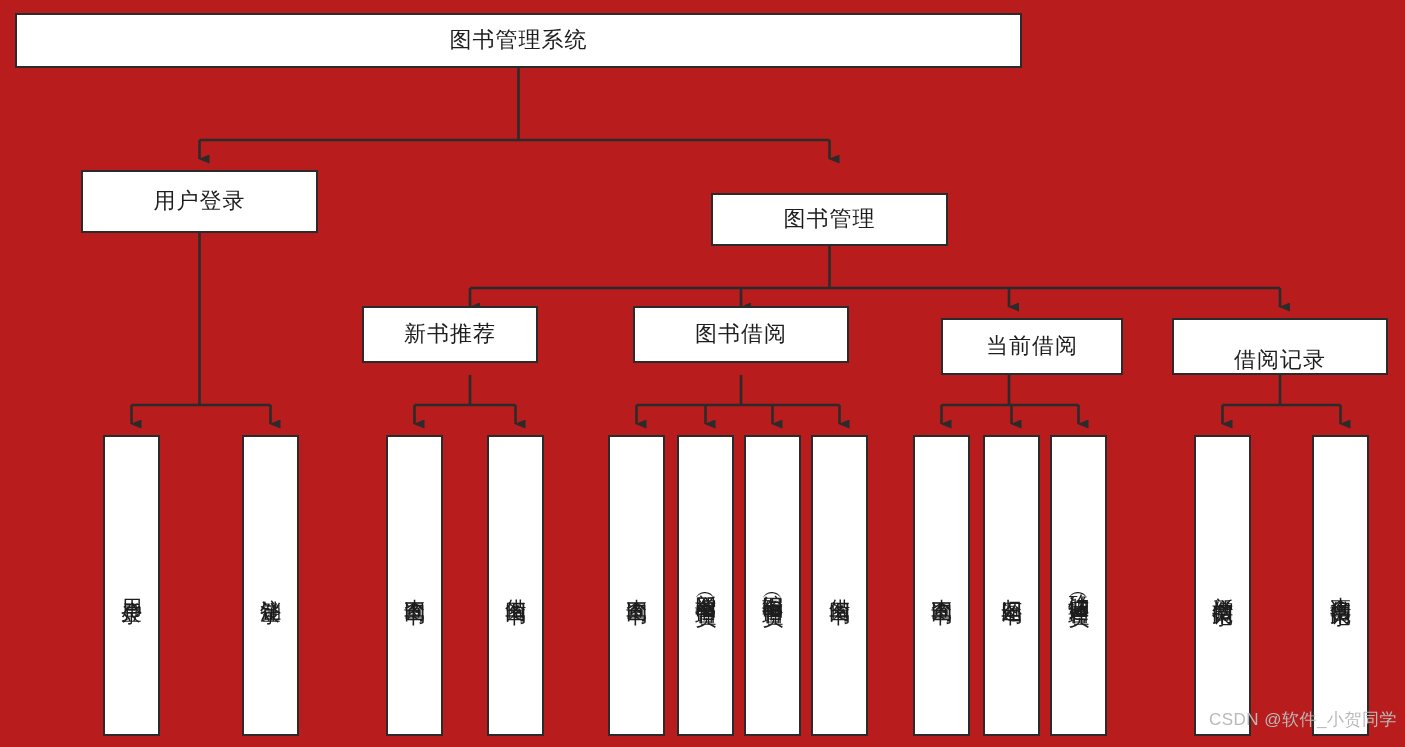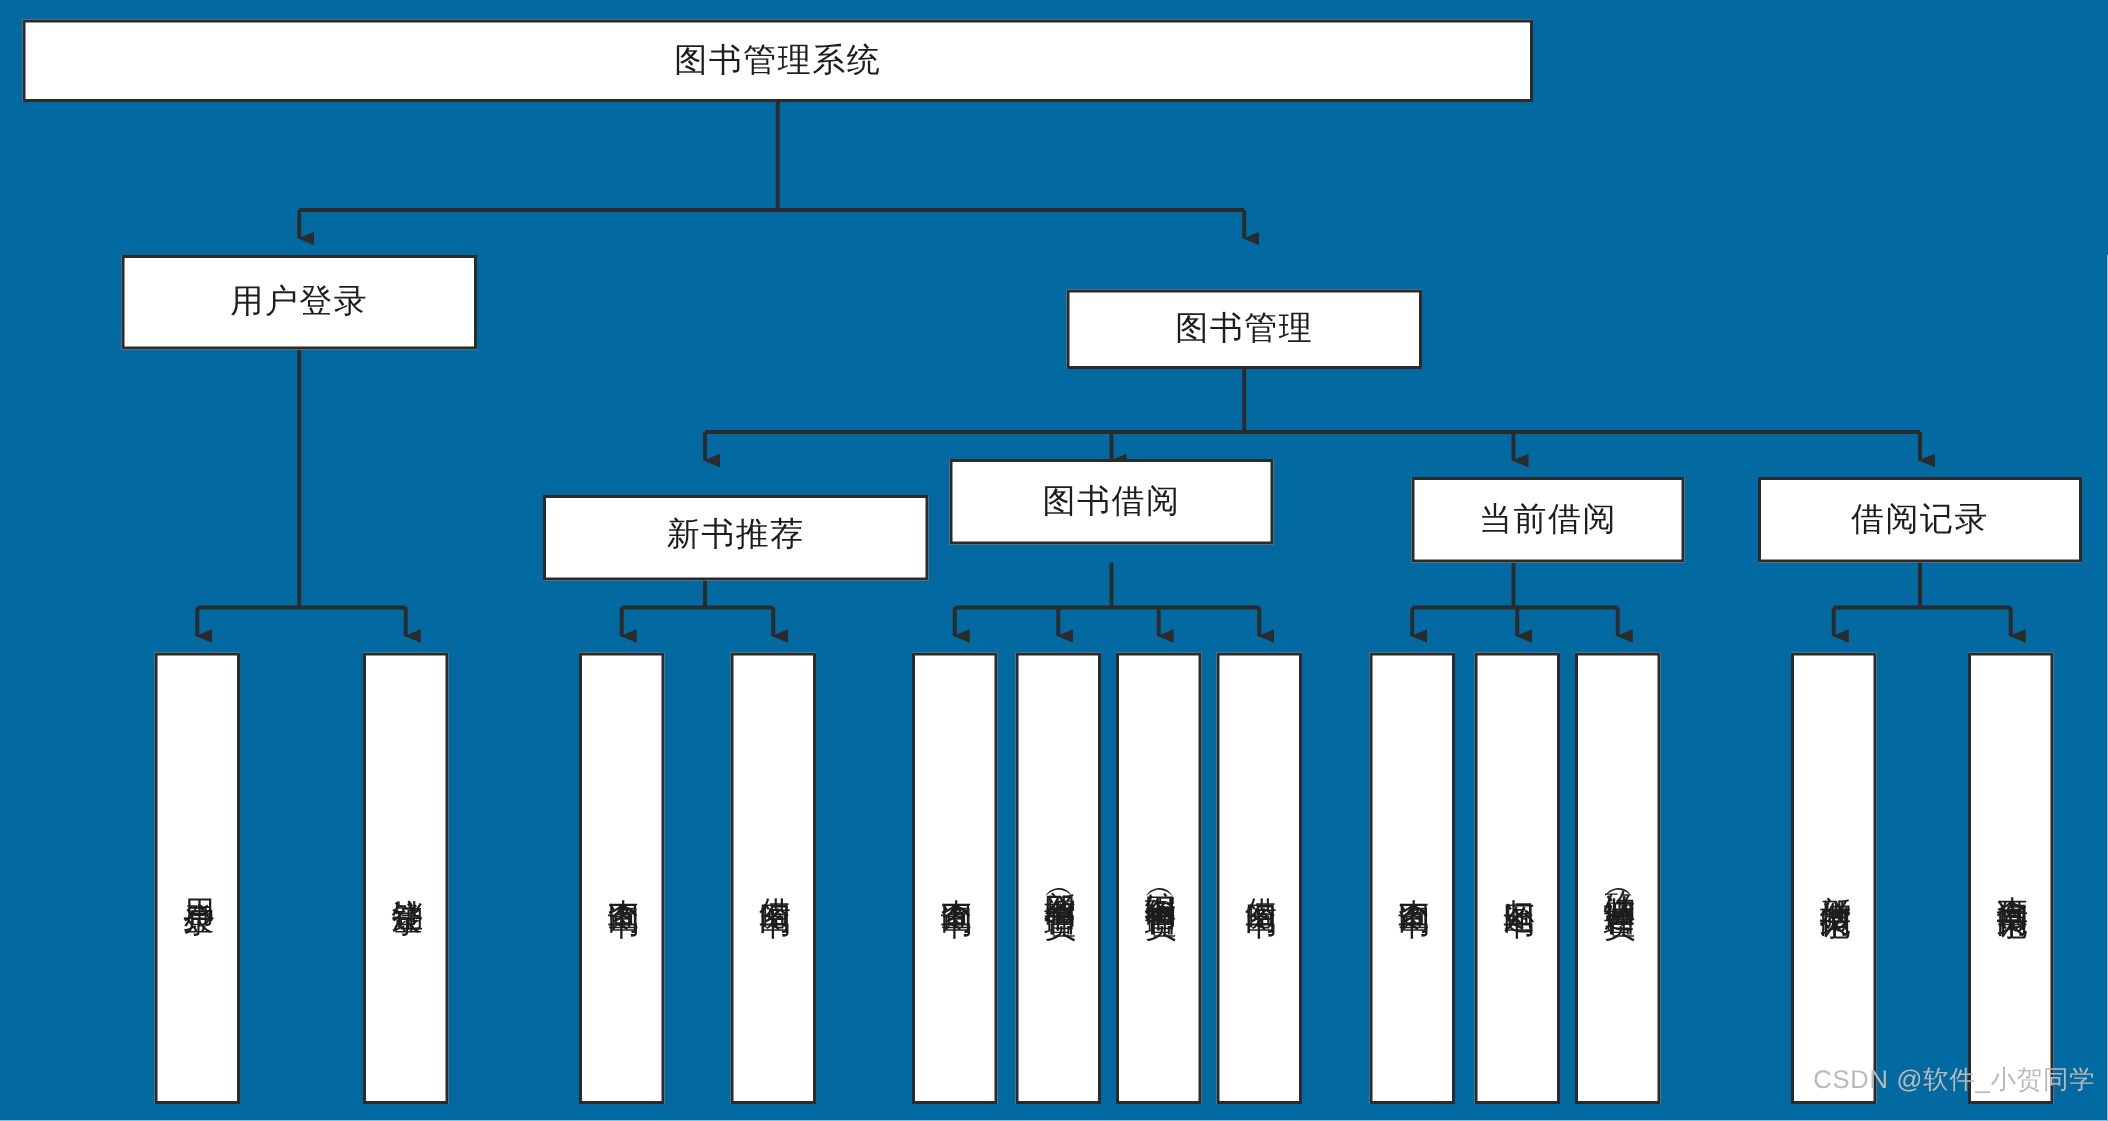--- a/index.html
+++ b/index.html
@@ -7,21 +7,21 @@
     padding: 0;
     background: #ffffff;
   }
   body {
     font-family: "Liberation Sans", "DejaVu Sans", sans-serif;
   }
   #diagram-root {
     position: relative;
     width: 1405px;
     height: 747px;
-    background: #0369a1;
+    background: #b91c1c;
     overflow: hidden;
   }
   #edge-layer {
     position: absolute;
     left: 0;
     top: 0;
     width: 1405px;
     height: 747px;
   }
   .node {
@@ -123,30 +123,30 @@
   <div id="node-layer">
       <div class="node horizontal" id="node-root" style="left: 15px; top: 13px; width: 1007px; height: 55px;">
         <span class="node-label">图书管理系统</span>
       </div>
       <div class="node horizontal" id="node-user-login" style="left: 81px; top: 170px; width: 237px; height: 63px;">
         <span class="node-label">用户登录</span>
       </div>
       <div class="node horizontal" id="node-book-manage" style="left: 711px; top: 170px; width: 237px; height: 53px; margin-top: 23px;">
         <span class="node-label">图书管理</span>
       </div>
-      <div class="node horizontal" id="node-new-book-recommend" style="left: 362px; top: 330px; width: 257px; height: 57px; font-family: Liberation Mono, monospace;">
+      <div class="node horizontal" id="node-new-book-recommend" style="left: 362px; top: 306px; width: 176px; height: 57px;">
         <span class="node-label">新书推荐</span>
       </div>
       <div class="node horizontal" id="node-book-borrow" style="left: 633px; top: 306px; width: 216px; height: 57px;">
         <span class="node-label">图书借阅</span>
       </div>
       <div class="node horizontal" id="node-current-borrow" style="left: 941px; top: 318px; width: 182px; height: 57px; font-family: Liberation Serif, serif;">
         <span class="node-label">当前借阅</span>
       </div>
-      <div class="node horizontal" id="node-borrow-record" style="left: 1172px; top: 318px; width: 216px; height: 57px;">
+      <div class="node horizontal" id="node-borrow-record" style="left: 1172px; top: 318px; width: 216px; height: 57px; align-items: flex-end;">
         <span class="node-label">借阅记录</span>
       </div>
       <div class="node vertical" id="node-leaf-user-login" style="left: 103px; top: 435px; width: 57px; height: 301px;">
         <span class="node-label">用户登录</span>
       </div>
       <div class="node vertical" id="node-leaf-logout" style="left: 242px; top: 435px; width: 57px; height: 301px;">
         <span class="node-label">注销登录</span>
       </div>
       <div class="node vertical" id="node-leaf-query-book-1" style="left: 386px; top: 435px; width: 57px; height: 301px;">
         <span class="node-label">查询图书</span>

